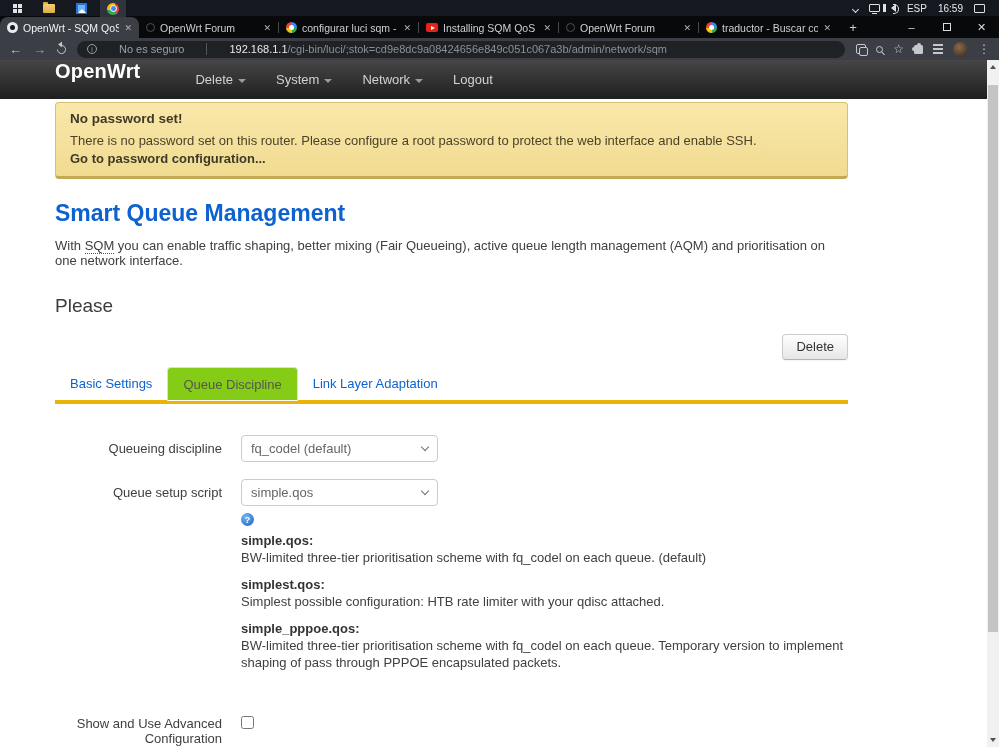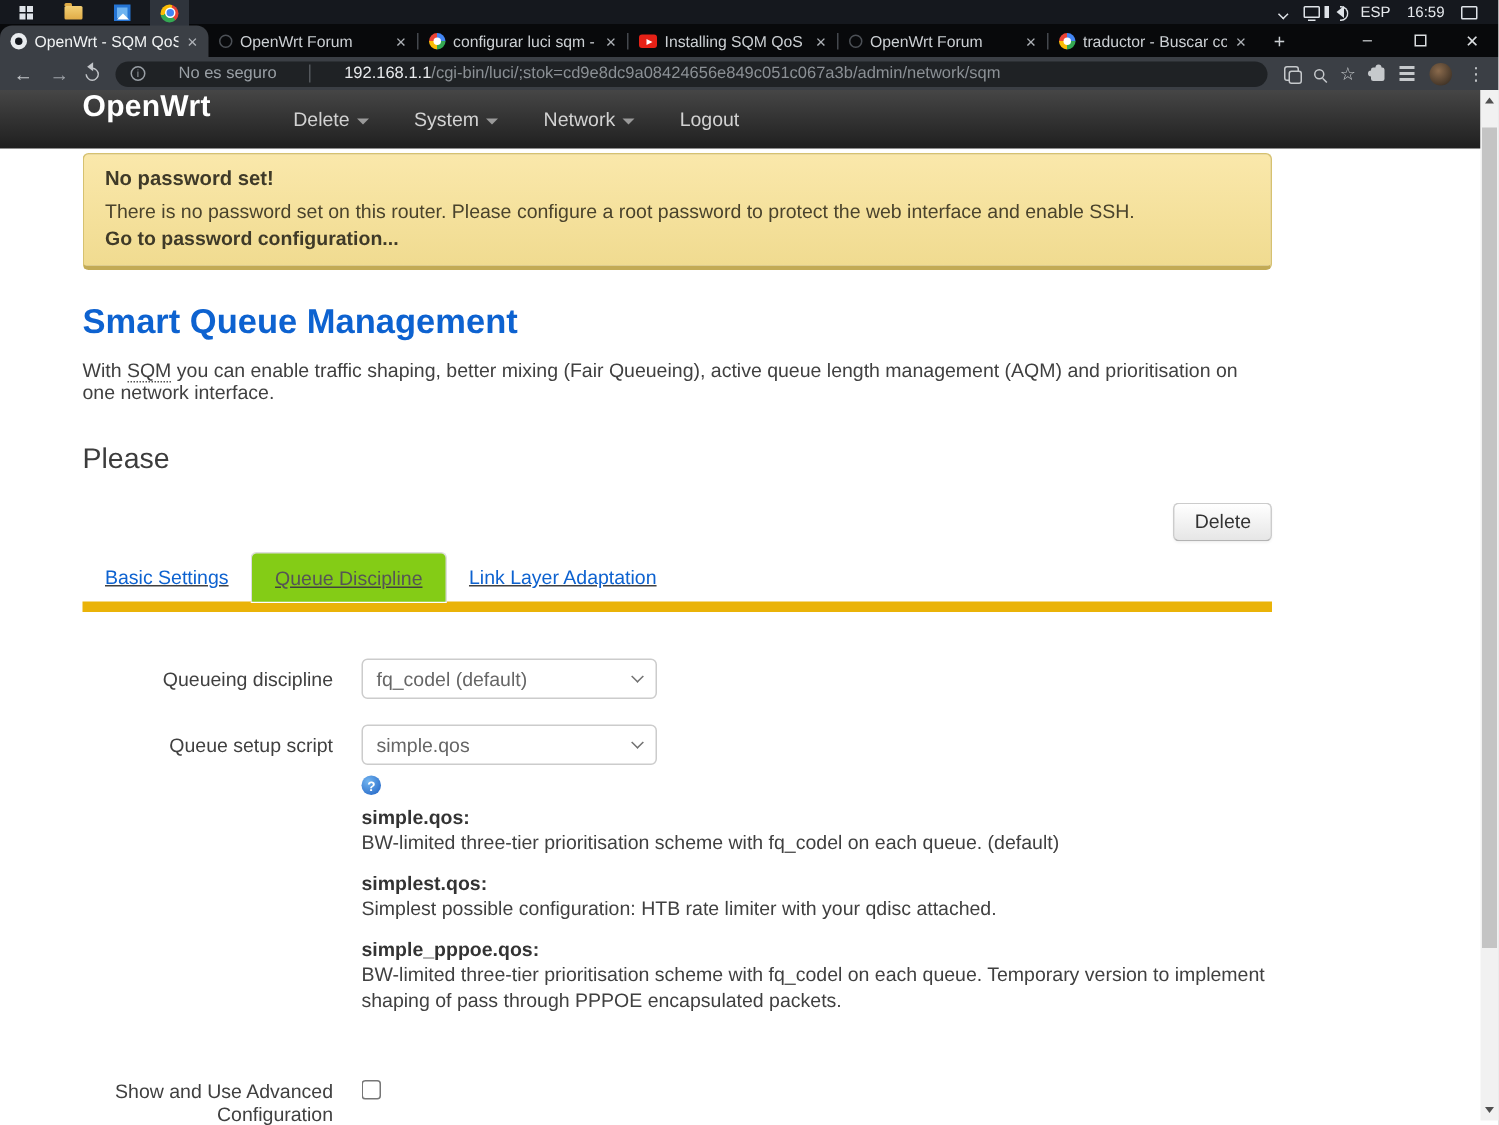--- a/index.html
+++ b/index.html
@@ -89,21 +89,21 @@
   .alert-link { font-weight:bold; font-size:13px; color:#3f3a28; display:inline-block; margin-top:2px; cursor:pointer; }
 
   .page-title { color:#0d62d0; font-size:23px; font-weight:bold; margin-top:21px; }
   .intro { font-size:13px; margin-top:11px; }
   .abbr { border-bottom:1px dotted #555; cursor:help; }
   .section-title { font-size:19px; font-weight:400; color:#3c3c3c; margin-top:27px; }
 
   .delete-row { display:flex; justify-content:flex-end; margin-top:17px; }
   .btn { display:inline-flex; align-items:center; font-size:13px; color:#333; background:linear-gradient(#ffffff, #e6e6e6); border:1px solid #ccc; border-bottom-color:#b3b3b3; border-radius:4px; padding:4px 13px 5px; box-shadow:0 1px 2px rgba(0,0,0,.05); cursor:pointer; }
 
-  .tabs { display:flex; border-bottom:7px solid #eab308; margin-top:7px;text-decoration:underline; }
+  .tabs { display:flex; border-bottom:4px solid #eab308; margin-top:7px; }
   .tab-link { font-size:13px; color:#0d62d0; padding:9px 15px 8px; margin-bottom:-1px; cursor:pointer; }
   .tab-link.current { color:#555; background:#84cc16; border:1px solid #ddd; border-bottom:1px solid #fff; border-radius:4px 4px 0 0; }
 
   .form { margin-top:31px; }
   .form-row { display:flex; margin-bottom:17px; }
   .form-label { width:167px; flex:none; text-align:right; font-size:13px; padding-top:6px; color:#404040; }
   .form-ctl { margin-left:19px; }
   .selectbox { width:197px; height:27px; background:#fff; border:1px solid #ccc; border-radius:4px; display:flex; align-items:center; justify-content:space-between; padding:0 9px; font-size:13px; color:#666; cursor:pointer; }
   .chev { width:6px; height:6px; border-right:1.5px solid #707070; border-bottom:1.5px solid #707070; transform:rotate(45deg); margin-top:-3px; }
   .help-ico { width:13px; height:13px; border-radius:50%; background:radial-gradient(circle at 35% 30%, #72b5f0, #1d5fc2); color:#fff; font-size:9px; font-weight:bold; display:flex; align-items:center; justify-content:center; margin-top:7px; cursor:pointer; }

